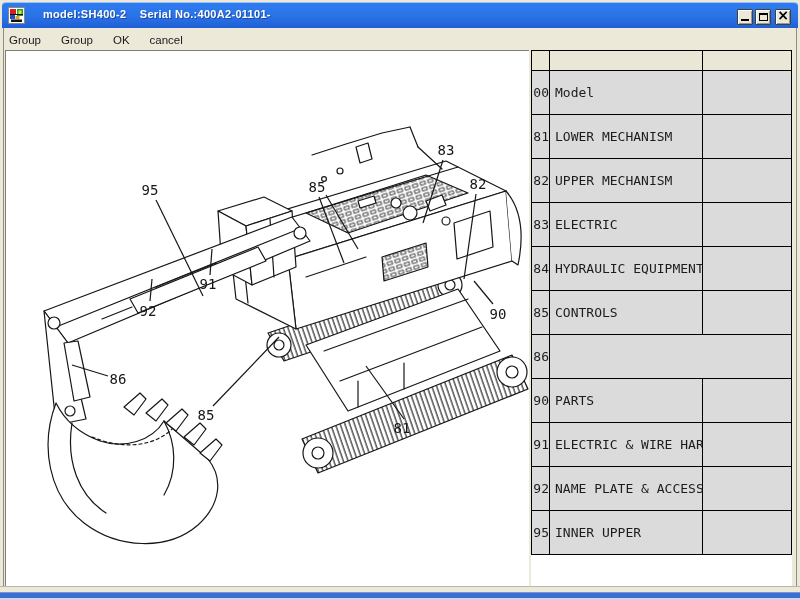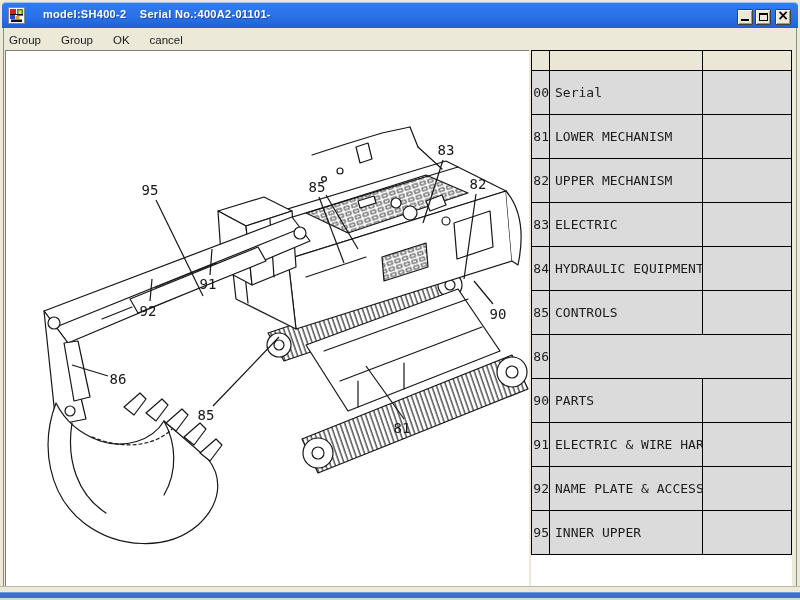--- a/index.html
+++ b/index.html
@@ -217,21 +217,21 @@
     <div class="grid" id="grid">
       <div class="g-row header">
         <div class="cell code"></div>
         <div class="cell desc"></div>
         <div class="cell extra"></div>
       </div>
     <div class="g-row">
           <div class="cell code">
             <span>00</span>
           </div>
-          <div class="cell desc">Serial</div>
+          <div class="cell desc">Model</div>
           <div class="cell extra"></div>
         </div>
         <div class="g-row">
           <div class="cell code">
             <span>81</span>
           </div>
           <div class="cell desc">LOWER MECHANISM</div>
           <div class="cell extra"></div>
         </div>
         <div class="g-row">

